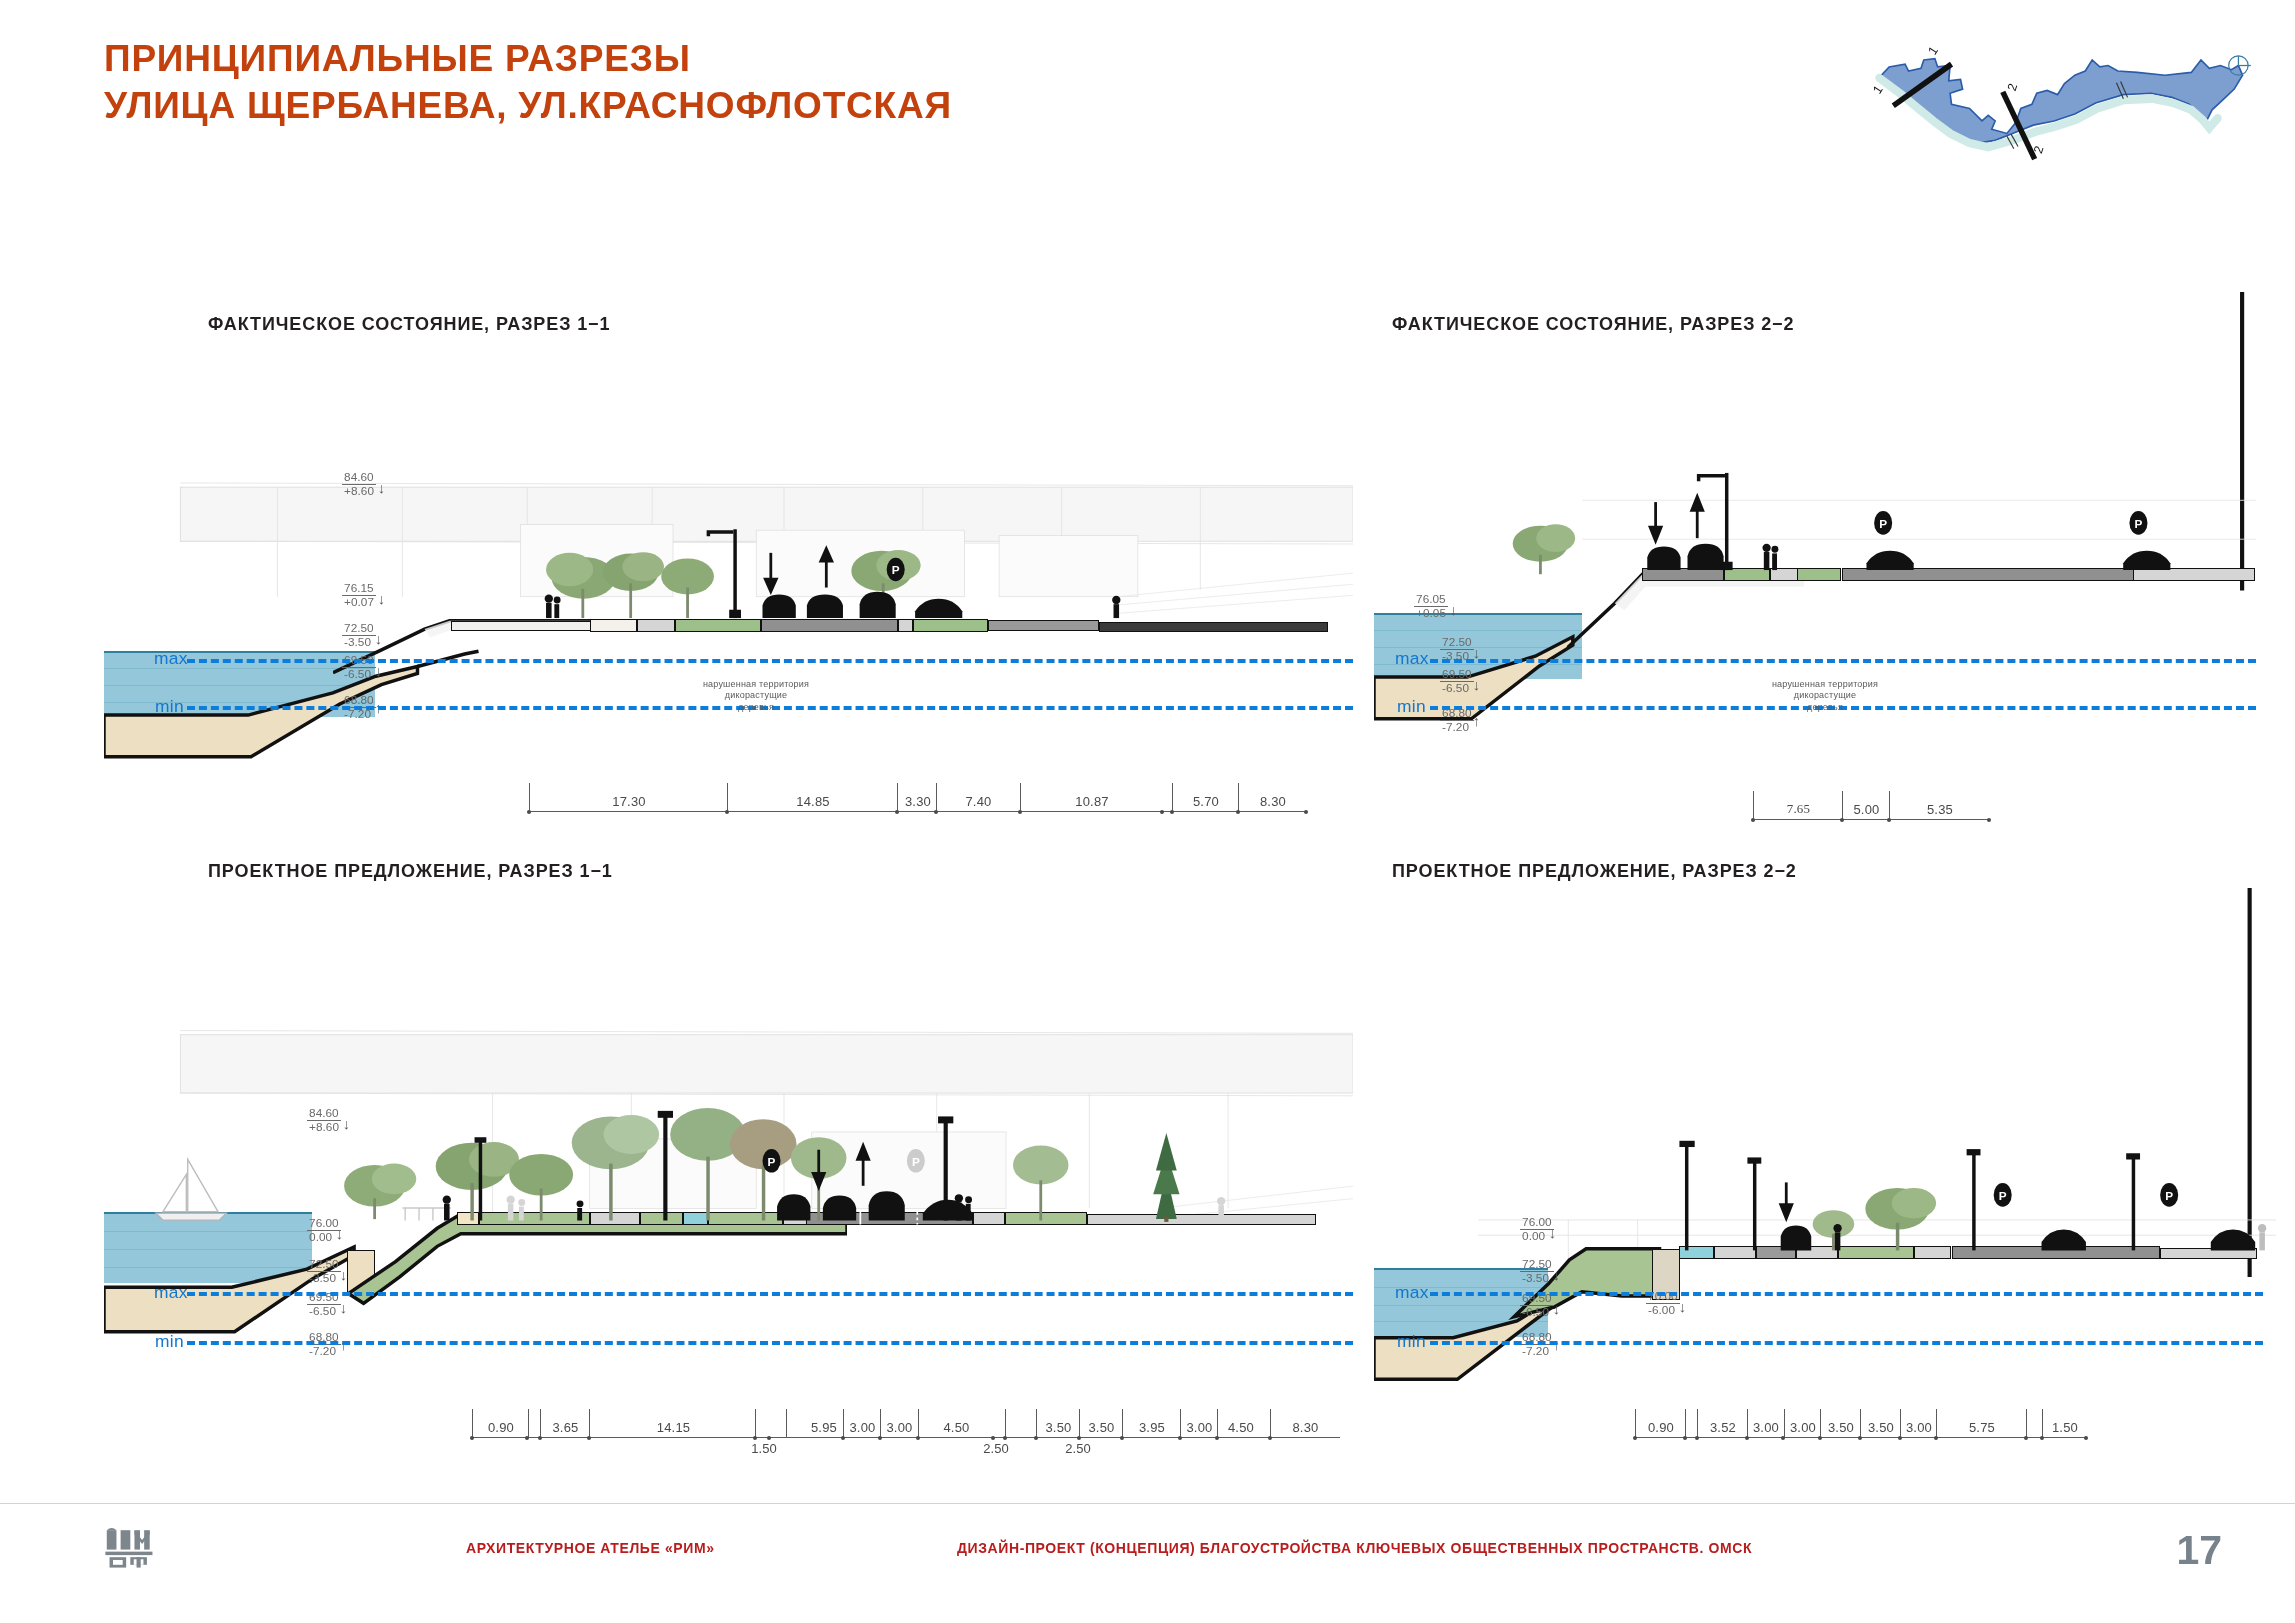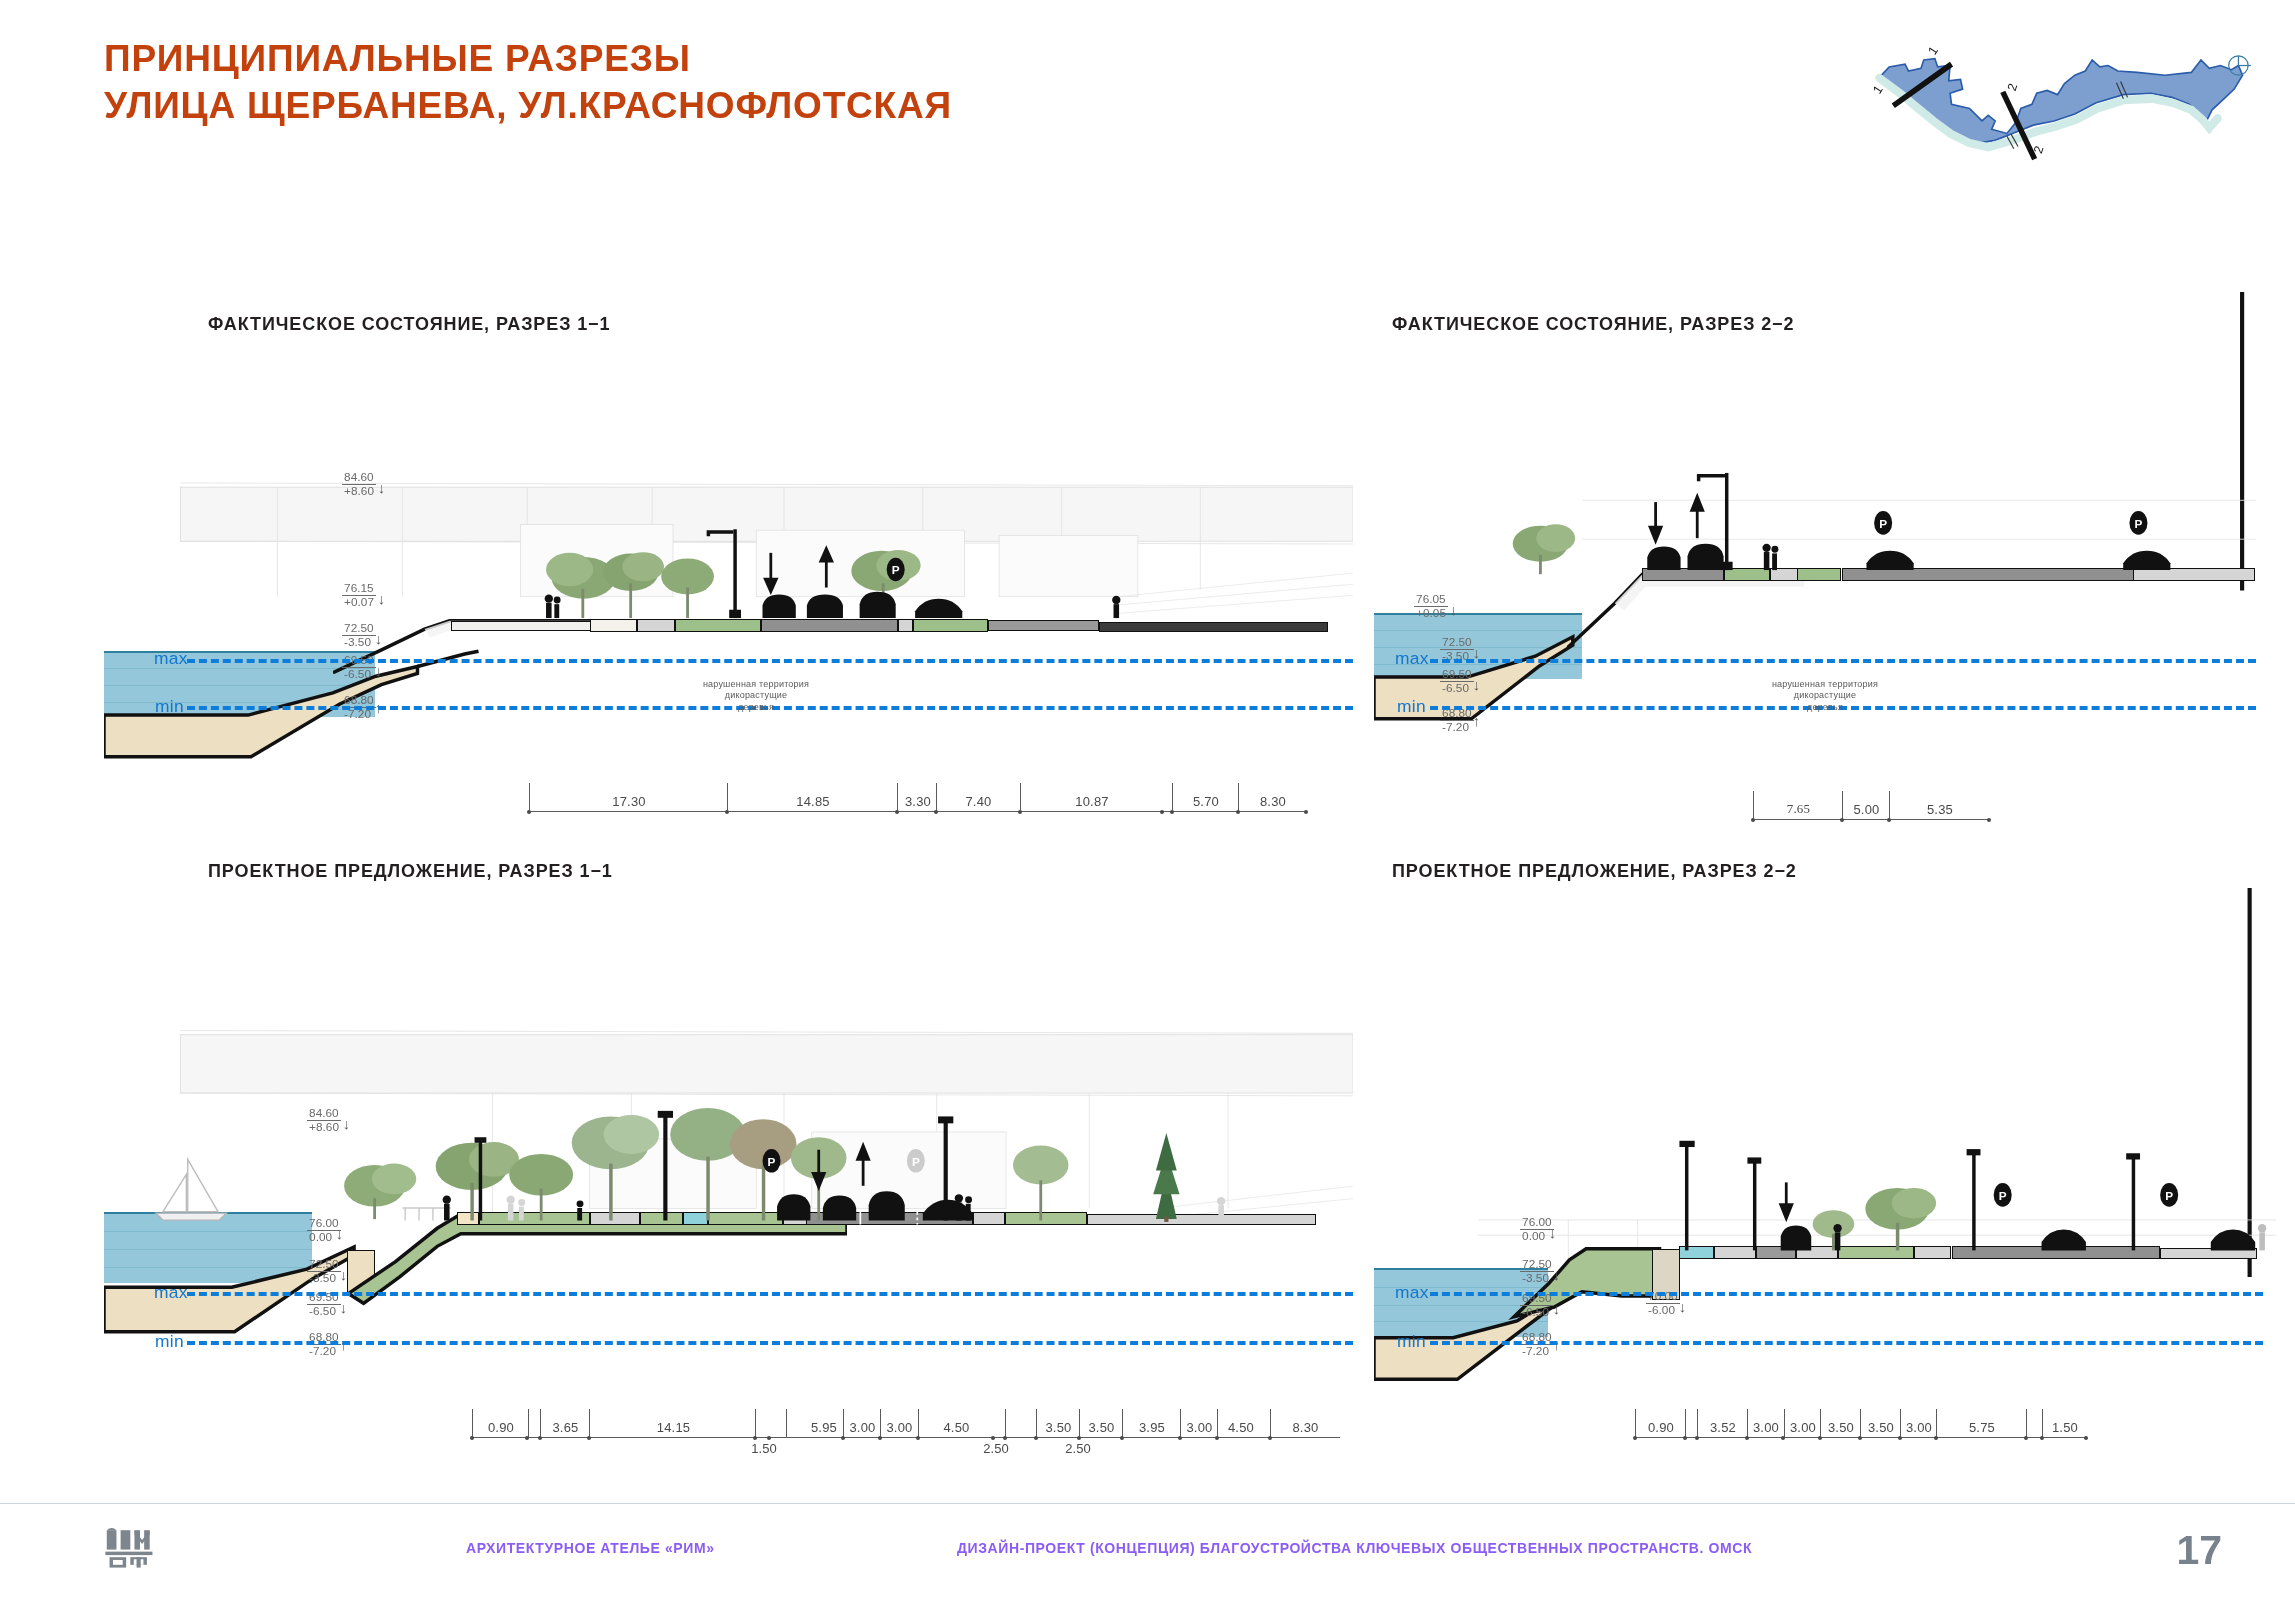--- a/index.html
+++ b/index.html
@@ -43,21 +43,21 @@
   .dimseg span{position:absolute;bottom:3.5px;left:0;right:0;text-align:center;
                font-size:13px;color:#4a4a4a;letter-spacing:0.2px;}
   .dimtick{position:absolute;bottom:-2.1px;width:4.2px;height:4.2px;border-radius:50%;background:#4a4a4a;}
   .dimsub{position:absolute;font-size:13px;color:#4a4a4a;text-align:center;}
 
   
   .strip{position:absolute;border:1.7px solid #111;box-sizing:border-box;}
 
   
   .foot-rule{position:absolute;left:0;right:0;top:1503px;height:1px;background:#cfd4d8;}
-  .foot-text{position:absolute;font-size:14px;font-weight:bold;letter-spacing:0.6px;color:#8b5cf6;}
+  .foot-text{position:absolute;font-size:14px;font-weight:bold;letter-spacing:0.6px;color:#b91c1c;}
   .pagenum{position:absolute;right:73px;top:1527px;font-size:41px;font-weight:bold;color:#78828c;}
   .domrf{position:absolute;left:104px;top:1526px;width:54px;height:43px;}
 </style>
 </head>
 <body>
 
 <div class="page-title">ПРИНЦИПИАЛЬНЫЕ РАЗРЕЗЫ
 УЛИЦА ЩЕРБАНЕВА, УЛ.КРАСНОФЛОТСКАЯ</div>
 
 <div class="keymap">

